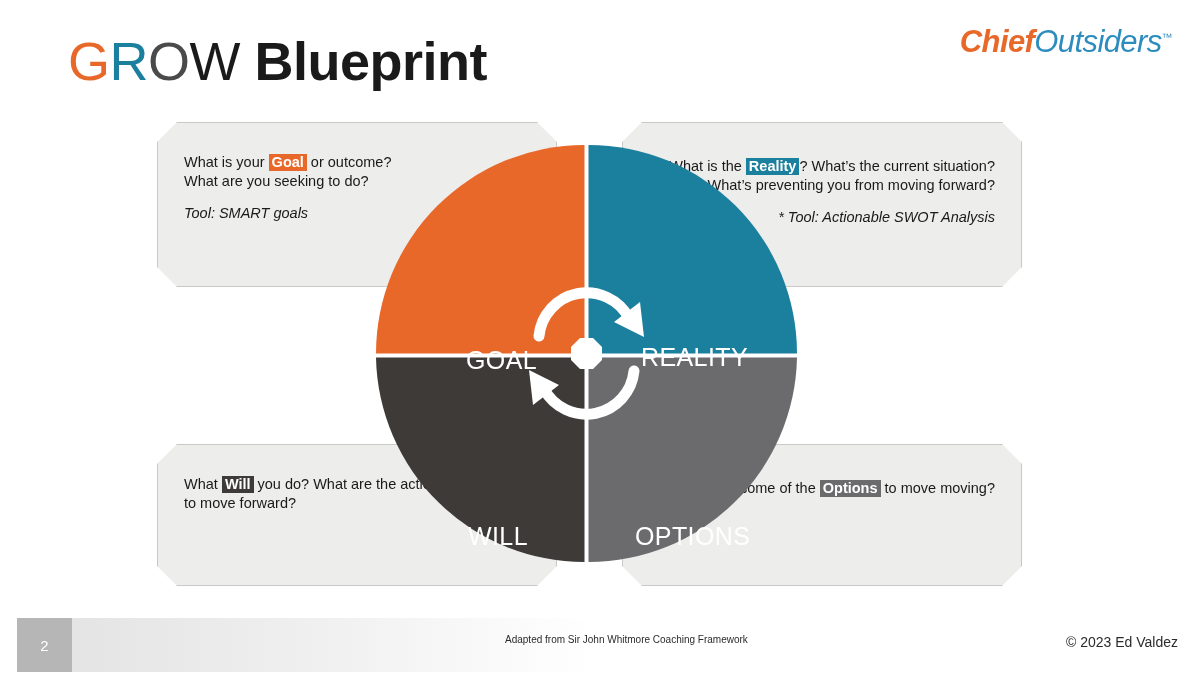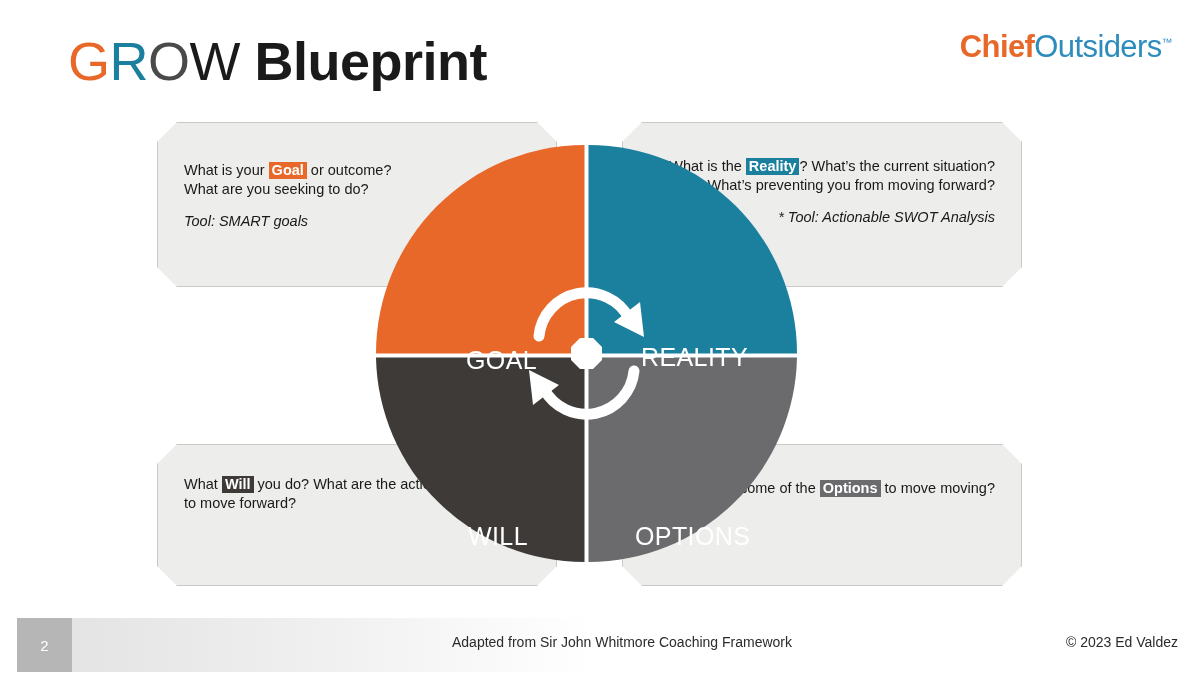--- a/index.html
+++ b/index.html
@@ -30,24 +30,25 @@
   #page-title .g { color: #E8682A; }
   #page-title .r { color: #1B7F9E; }
   #page-title .o { color: #4A4A4A; }
   #page-title .w { color: #1A1A1A; }
   #page-title .rest { color: #1A1A1A; font-weight: bold; }
 
   
   #logo {
     position: absolute;
     right: 28px;
-    top: 16px;
+    top: 26px;
     display: flex;
-    align-items: flex-end;
+    align-items: flex-start;
     height: 46px;
+    font-style: italic;
   }
   #logo .mark { width: 56px; height: 44px; display:block; }
   #logo .wordmark {
     font-size: 31px;
     letter-spacing: -0.6px;
     margin-left: 4px;
     white-space: nowrap;
     line-height: 1;
   }
   #logo .chief { color: #E8682A; font-weight: 700; }
@@ -62,21 +63,21 @@
     width: 1200px;
     height: 500px;
   }
 
   
   .callout {
     position: absolute;
     background: #EDEDEC;
     border: 1px solid #C9C9C7;
     box-sizing: border-box;
-    padding: 38px 26px;
+    padding: 30px 26px;
     font-size: 14.5px;
     line-height: 1.32;
     color: #1A1A1A;
   }
   .callout p { margin: 0; }
   .callout p + p { margin-top: 13px; font-style: italic; }
 
   .callout.tl {
     left: 157px; top: 26px; width: 400px; height: 165px;
     clip-path: polygon(20px 0, calc(100% - 20px) 0, 100% 20px, 100% calc(100% - 20px),
@@ -176,23 +177,23 @@
     white-space: nowrap;
   }
   #footer-toolkit .sep { font-weight: 400; color: #1F5C8B; padding: 0 4px; }
   #footer-email {
     color: #1F7FA8;
     text-decoration: underline;
     font-weight: 400;
   }
   #footer-adapted {
     position: absolute;
-    left: 452px;
+    left: 505px;
     top: 23px;
-    font-size: 14px;
+    font-size: 10px;
     color: #2B2B2B;
     white-space: nowrap;
   }
   #footer-copyright {
     position: absolute;
     right: 22px;
     top: 23px;
     font-size: 14px;
     color: #2B2B2B;
     white-space: nowrap;

